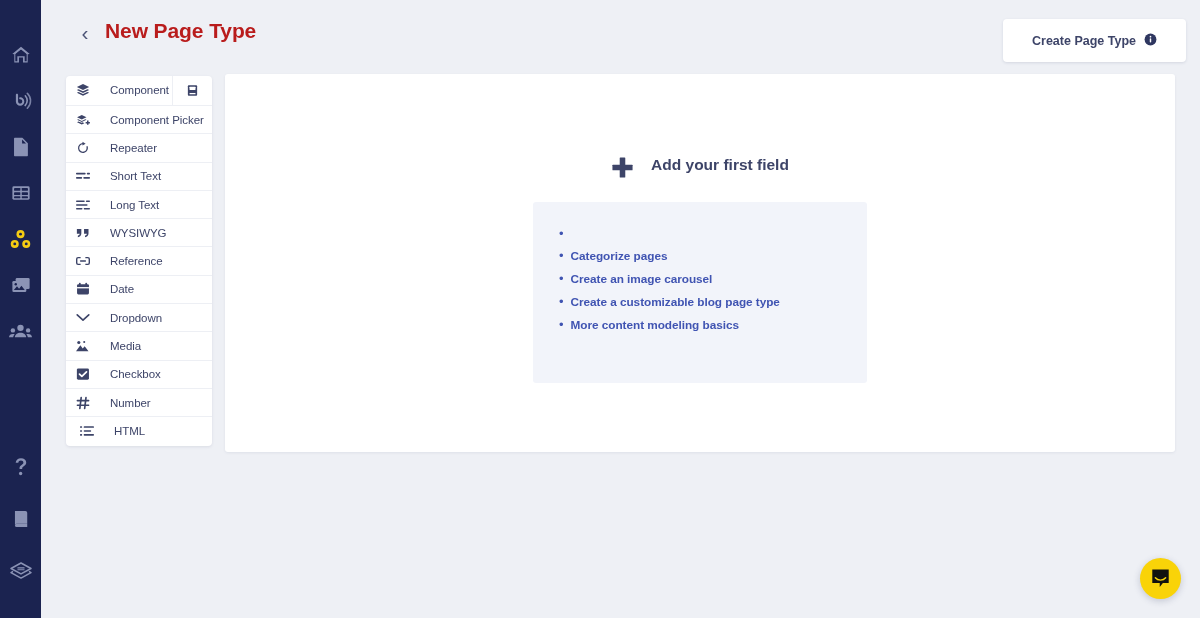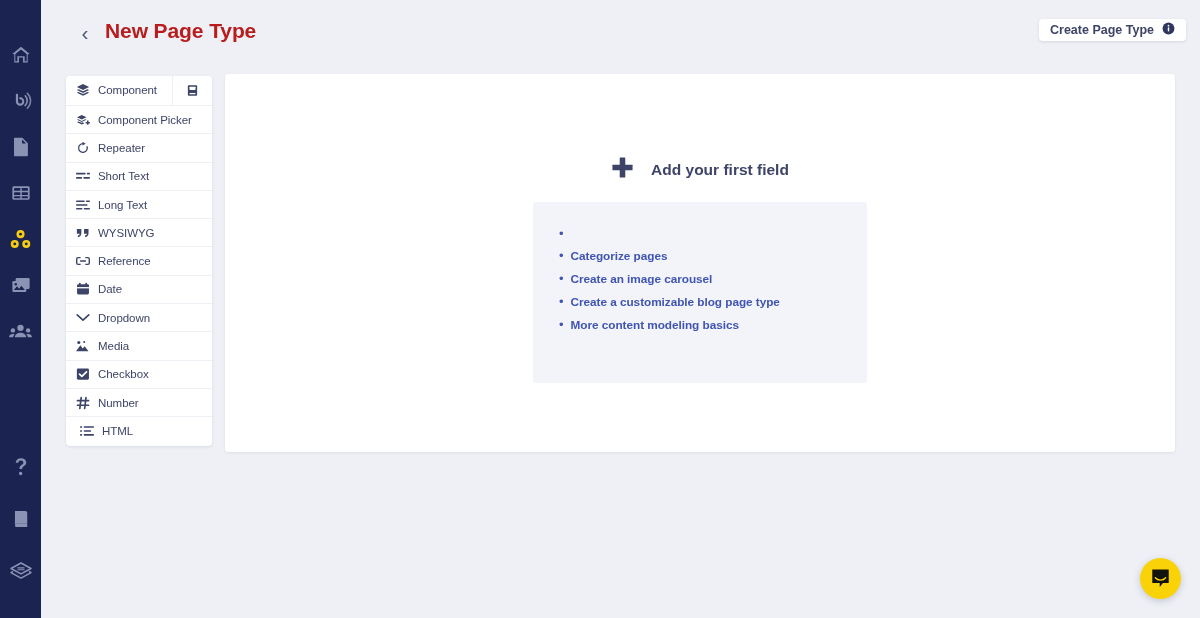--- a/index.html
+++ b/index.html
@@ -42,25 +42,25 @@
     font-size: 21px; line-height: 26px; text-align: center;
     cursor: pointer; font-family: "Liberation Sans", sans-serif;
   }
   .page-title {
     position: absolute; left: 64px; top: 19px;
     font-size: 21px; font-weight: bold; color: #b91c1c;
     letter-spacing: -0.1px;
   }
   .create-btn {
     position: absolute; right: 14px; top: 19px;
-    height: 22px;
+    height: 43px;
     background: #ffffff; border-radius: 4px;
     box-shadow: 0 1px 3px rgba(40,50,90,.13);
     display: flex; align-items: center; gap: 8px;
-    padding: 0 11px; cursor: pointer;
+    padding: 0 29px; cursor: pointer;
   }
   .create-btn-label {
     font-size: 12.5px; font-weight: bold; color: #3d4468;
     white-space: nowrap;
   }
   .info-dot { display: block; }
 
   
   .fieldlist {
     position: absolute; left: 66px; top: 76px;
@@ -79,21 +79,21 @@
   .fl-doc {
     width: 40px;
     border-left: 1px solid #edeff4;
     display: flex; align-items: center; justify-content: center;
     cursor: pointer;
   }
   .fl-row {
     display: flex; align-items: center;
     height: 28.3px;
     padding-left: 9px;
-    gap: 8px;
+    gap: 20px;
     border-bottom: 1px solid #edeff4;
     cursor: pointer;
   }
   .fl-row:last-child { border-bottom: none; padding-left: 13px; }
   .fl-ico {
     width: 15px; height: 15px;
     display: flex; align-items: center; justify-content: center;
     flex: 0 0 15px;
   }
   .fl-ico svg { display: block; fill: #3d4468; }
@@ -105,21 +105,21 @@
   
   .main-panel {
     position: absolute; left: 225px; top: 74px;
     width: 950px; height: 378px;
     background: #ffffff;
     border-radius: 3px;
     box-shadow: 0 1px 3px rgba(40,50,90,.08);
   }
   .add-field {
     position: absolute; left: 0; right: 0; top: 82px;
-    display: flex; align-items: flex-end; justify-content: center; gap: 17px;
+    display: flex; align-items: flex-start; justify-content: center; gap: 17px;
     cursor: pointer;
   }
   .plus-ico svg { display: block; }
   .add-field-label {
     font-size: 15.5px; font-weight: bold; color: #3d4468;
   }
 
   
   .learn-card {
     position: absolute; left: 308px; top: 128px;

